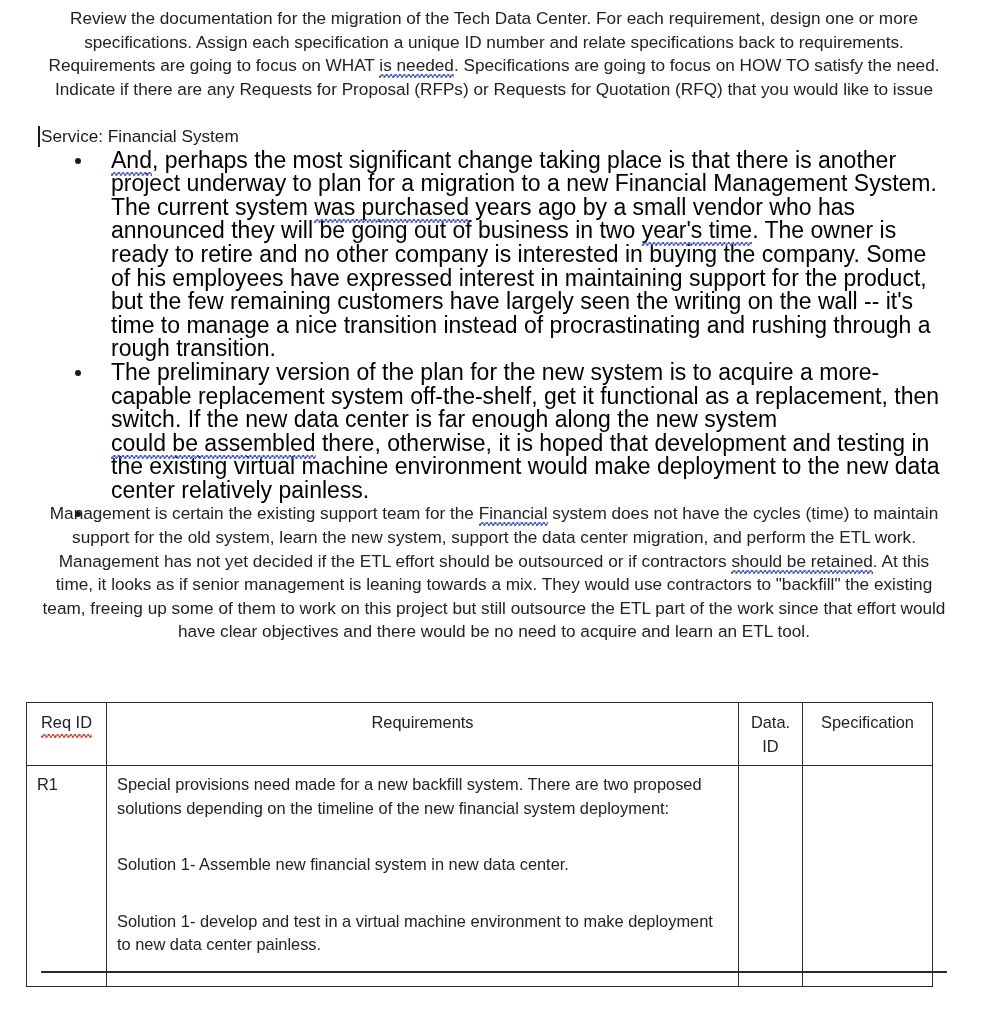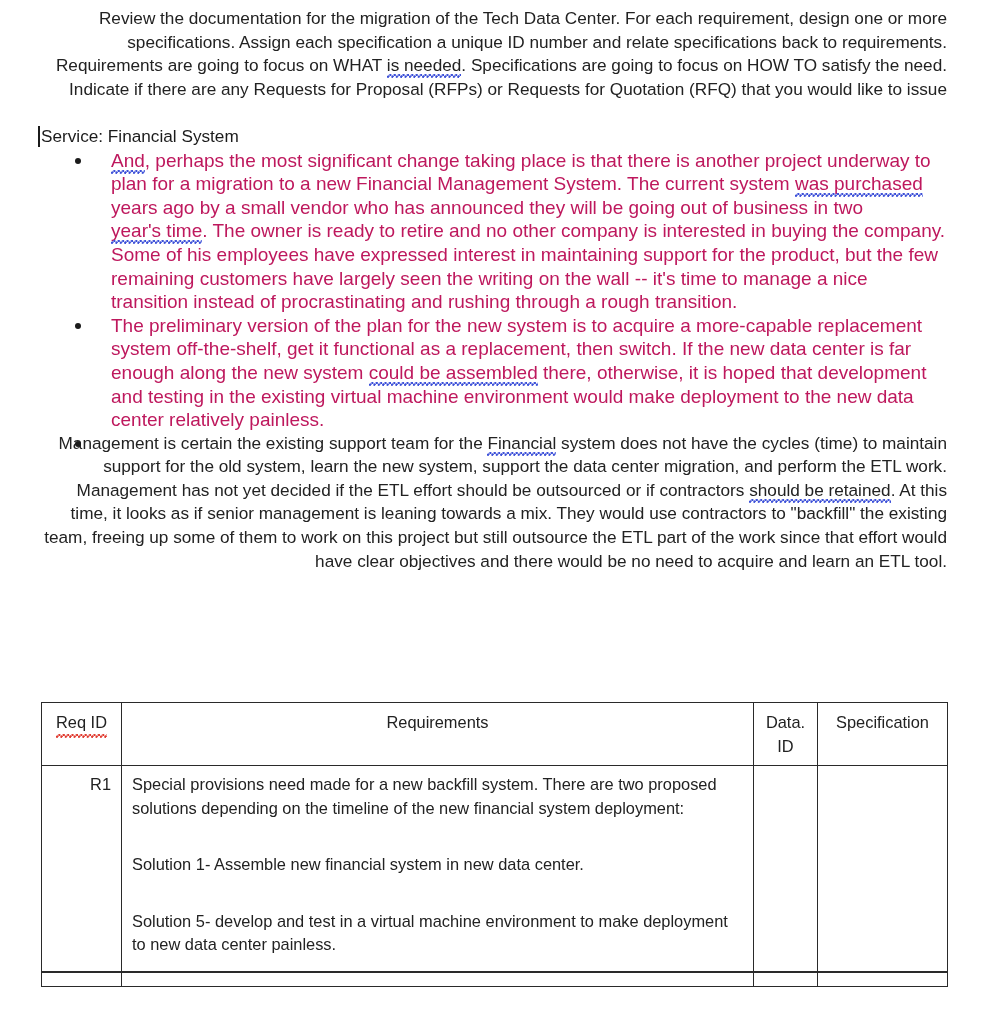--- a/index.html
+++ b/index.html
@@ -37,21 +37,21 @@
     line-height: 23.5px;
     color: #1b1b1b;
     margin: 0;
   }
 
   .para {
     font-size: 17.2px;
     line-height: 23.6px;
     margin: 0;
     color: #222222;
-    text-align: right;
+    text-align: center;
   }
 
   .para-intro { width: 906px; }
 
   .spacer-line { height: 23.6px; }
 
   .service-head {
     position: relative;
     font-size: 17.2px;
     font-weight: normal;
@@ -69,23 +69,23 @@
   }
 
   ul.bullets {
     list-style: none;
     margin: 0;
     padding: 0;
   }
   ul.bullets > li {
     position: relative;
     padding-left: 70px;
-    font-size: 19px;
+    font-size: 23px;
     line-height: 23.6px;
-    color: #be185d;
+    color: #000000;
   }
   ul.bullets > li .dot {
     position: absolute;
     left: 34px;
     top: 9px;
     width: 6px;
     height: 6px;
     border-radius: 50%;
     background: #1b1b1b;
   }
@@ -110,21 +110,21 @@
   }
   .sq-red::after {
     background-image:
       radial-gradient(circle at 1.1px 2.6px, #e03a2f 1.05px, rgba(0,0,0,0) 1.35px),
       radial-gradient(circle at 3.3px 1.0px, #e03a2f 1.05px, rgba(0,0,0,0) 1.35px);
   }
 
   
   table.reqtable {
     position: absolute;
-    left: 41px;
+    left: 26px;
     top: 702px;
     width: 906px;
     border-collapse: collapse;
     table-layout: fixed;
     font-size: 16.4px;
   }
   table.reqtable td {
     border: 1px solid #2a2a2a;
     vertical-align: top;
     padding: 7px 10px 7px 10px;
@@ -136,21 +136,21 @@
     padding-top: 8px;
   }
   table.reqtable tr.head td.hc {
     height: 46px;
   }
   .col-reqid   { width: 80px; }
   .col-req     { width: 632px; }
   .col-specid  { width: 64px; }
   .col-spec    { width: 130px; }
 
-  td.cell-reqid { text-align: right; padding-left: 11px; }
+  td.cell-reqid { text-align: left; padding-left: 11px; }
   td.cell-req   { padding-left: 16px; padding-top: 9px; }
 
   .cell-req .blank-gap { height: 33px; }
 
   .hdr-txt { display: inline-block; }
 
   table.reqtable tr.body td { height: 206px; }
 
   
   .table-bottom-rule {
@@ -204,21 +204,21 @@
         <td class="hc"><span class="hdr-txt">Data.</span><br><span class="hdr-txt">ID</span></td>
         <td class="hc"><span class="hdr-txt">Specification</span></td>
       </tr>
       <tr class="body">
         <td class="cell-reqid">R1</td>
         <td class="cell-req">
           <div>Special provisions need made for a new backfill system. There are two proposed solutions depending on the timeline of the new financial system deployment:</div>
           <div class="blank-gap"></div>
           <div>Solution 1- Assemble new financial system in new data center.</div>
           <div class="blank-gap"></div>
-          <div>Solution 5- develop and test in a virtual machine environment to make deployment to new data center painless.</div>
+          <div>Solution 1- develop and test in a virtual machine environment to make deployment to new data center painless.</div>
         </td>
         <td></td>
         <td></td>
       </tr>
     </tbody>
   </table>
 
   <div class="table-bottom-rule"></div>
 
 </div>

